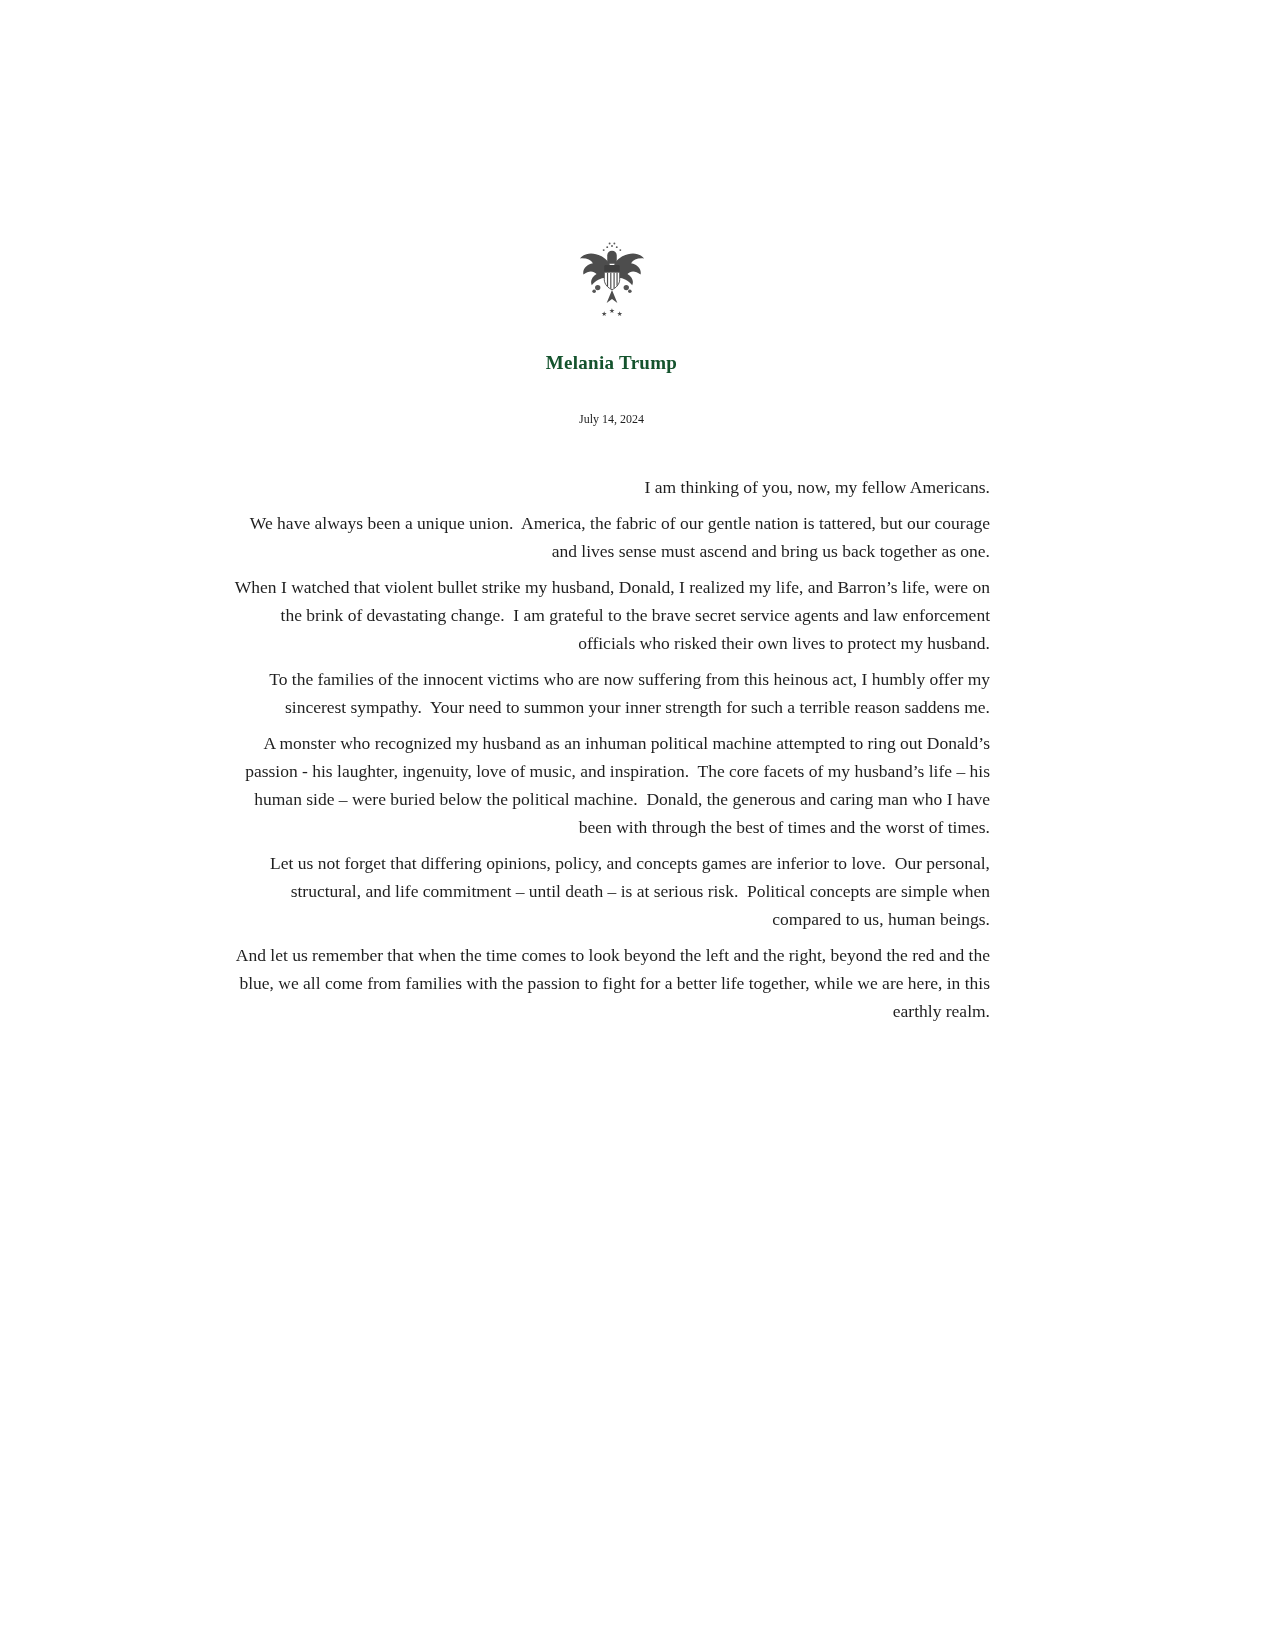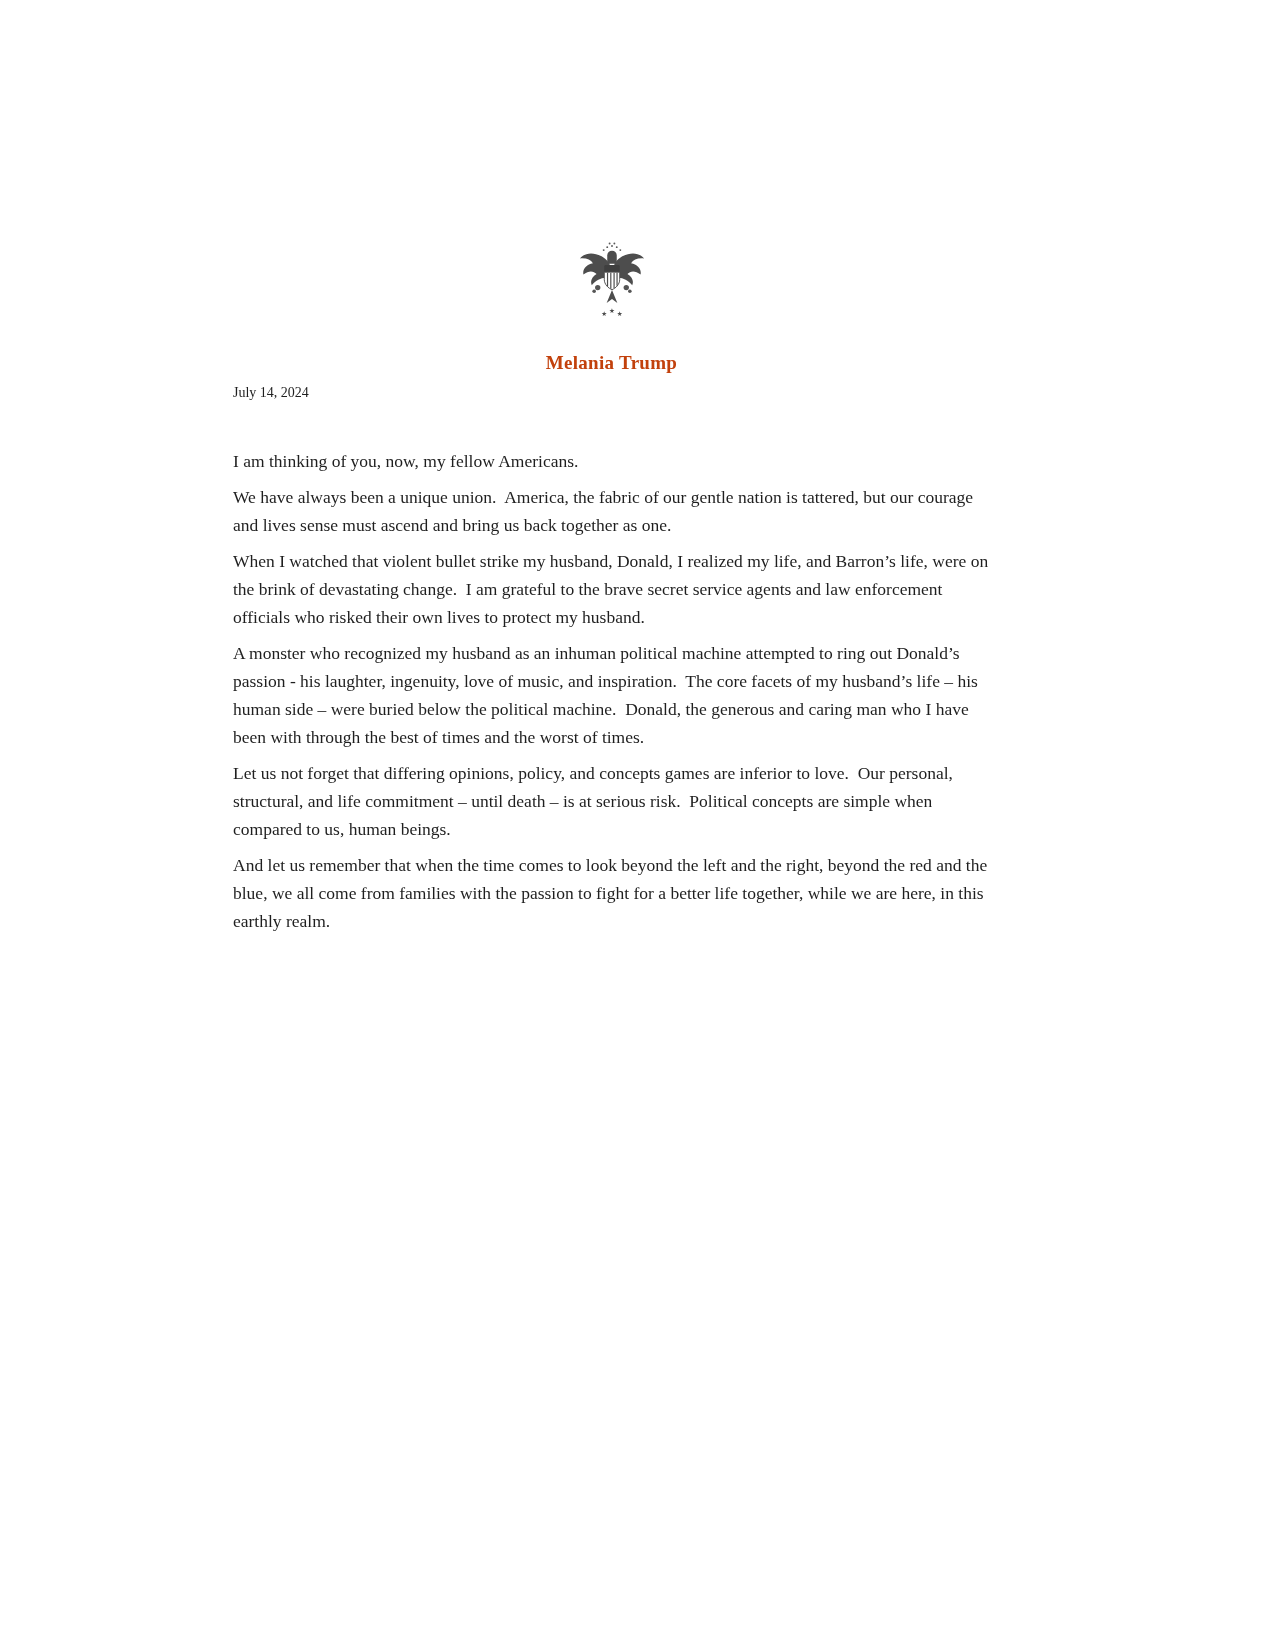--- a/index.html
+++ b/index.html
@@ -28,36 +28,36 @@
   }
   .seal {
     display: inline-block;
     line-height: 0;
   }
   .letterhead-name {
     font-weight: bold;
     font-size: 19px;
     letter-spacing: 0.3px;
     margin-top: 14px;
-    color: #c2410c;
+    color: #14532d;
   }
   .letter-date {
-    font-size: 14px;
-    margin-top: 11px;
-    text-align: left;
+    font-size: 12px;
+    margin-top: 38px;
+    text-align: center;
   }
   .letter-body {
     margin-top: 46px;
   }
   .letter-body p {
     font-size: 17.5px;
     line-height: 28px;
     margin: 0 0 8px 0;
     white-space: pre-wrap;
-    text-align: left;
+    text-align: right;
   }
 </style>
 </head>
 <body>
 
 <div class="page">
   <div class="content">
 
     <div class="letterhead">
       <span class="seal">
@@ -107,19 +107,20 @@
       </span>
       <div class="letterhead-name">Melania Trump</div>
     </div>
 
     <div class="letter-date">July 14, 2024</div>
 
     <div class="letter-body">
       <p>I am thinking of you, now, my fellow Americans.</p>
       <p>We have always been a unique union.  America, the fabric of our gentle nation is tattered, but our courage and lives sense must ascend and bring us back together as one.</p>
       <p>When I watched that violent bullet strike my husband, Donald, I realized my life, and Barron’s life, were on the brink of devastating change.  I am grateful to the brave secret service agents and law enforcement officials who risked their own lives to protect my husband.</p>
+      <p>To the families of the innocent victims who are now suffering from this heinous act, I humbly offer my sincerest sympathy.  Your need to summon your inner strength for such a terrible reason saddens me.</p>
       <p>A monster who recognized my husband as an inhuman political machine attempted to ring out Donald’s passion - his laughter, ingenuity, love of music, and inspiration.  The core facets of my husband’s life – his human side – were buried below the political machine.  Donald, the generous and caring man who I have been with through the best of times and the worst of times.</p>
       <p>Let us not forget that differing opinions, policy, and concepts games are inferior to love.  Our personal, structural, and life commitment – until death – is at serious risk.  Political concepts are simple when compared to us, human beings.</p>
       <p>And let us remember that when the time comes to look beyond the left and the right, beyond the red and the blue, we all come from families with the passion to fight for a better life together, while we are here, in this earthly realm.</p>
     </div>
 
   </div>
 </div>
 
 </body></html>

